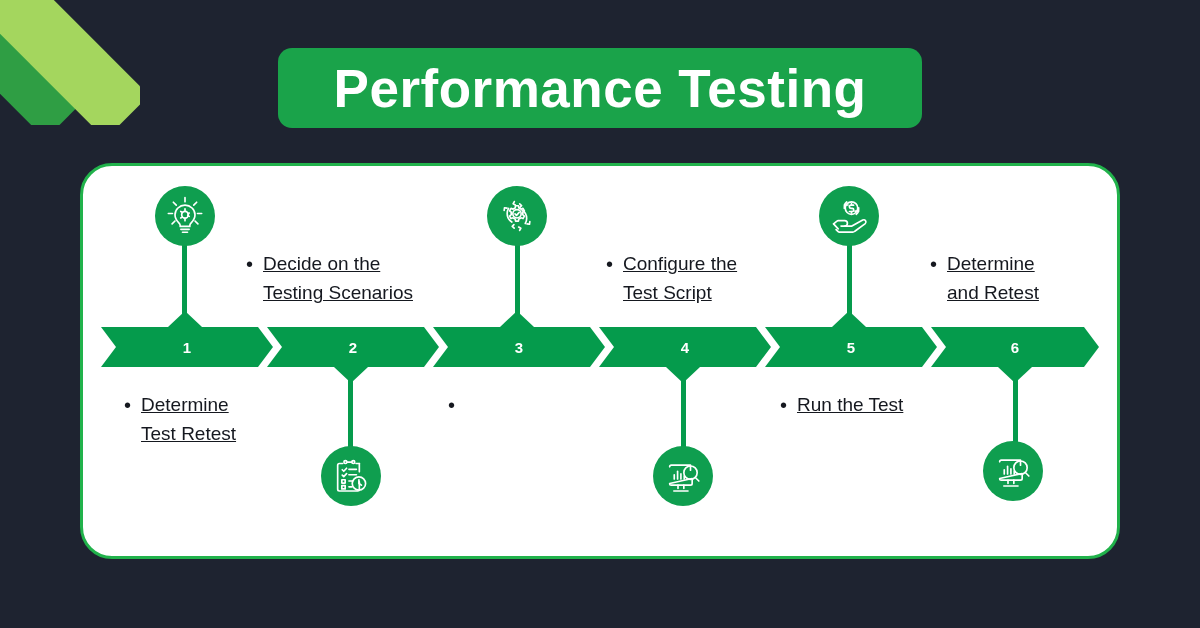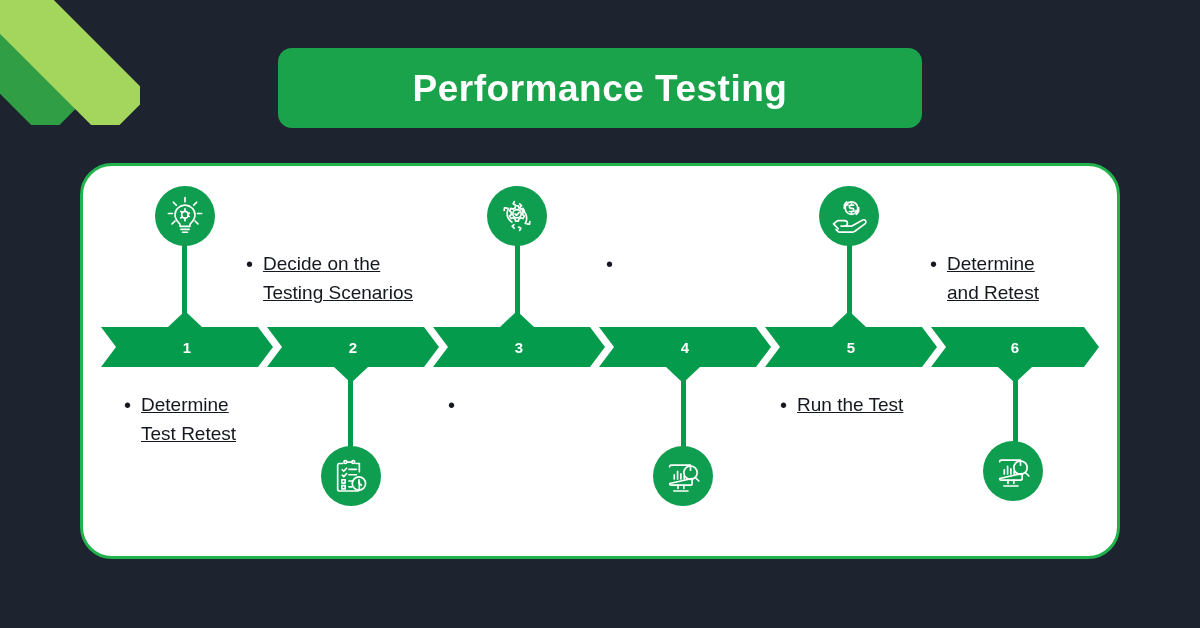--- a/index.html
+++ b/index.html
@@ -43,21 +43,21 @@
     width: 644px;
     height: 80px;
     background: #1aa34a;
     border-radius: 14px;
     display: flex;
     align-items: center;
     justify-content: center;
   }
   #title-pill .title-text {
     color: #ffffff;
-    font-size: 37px;
+    font-size: 53px;
     font-weight: bold;
     letter-spacing: 0.5px;
     line-height: 1;
     white-space: nowrap;
   }
 
   
   #content-card {
     position: absolute;
     left: 80px;
@@ -314,20 +314,22 @@
     <span class="label-text">Decide on the
 Testing Scenarios</span>
   </div>
 
   <div class="step-label" style="left:448px; top:390px; width:210px;">
     <span class="bullet">•</span>
   </div>
 
   <div class="step-label" style="left:606px; top:249px; width:195px;">
     <span class="bullet">•</span>
+    <span class="label-text">Configure the
+Test Script</span>
   </div>
 
   <div class="step-label" style="left:780px; top:390px; width:190px;">
     <span class="bullet">•</span>
     <span class="label-text">Run the Test</span>
   </div>
 
   <div class="step-label" style="left:930px; top:249px; width:175px;">
     <span class="bullet">•</span>
     <span class="label-text">Determine

